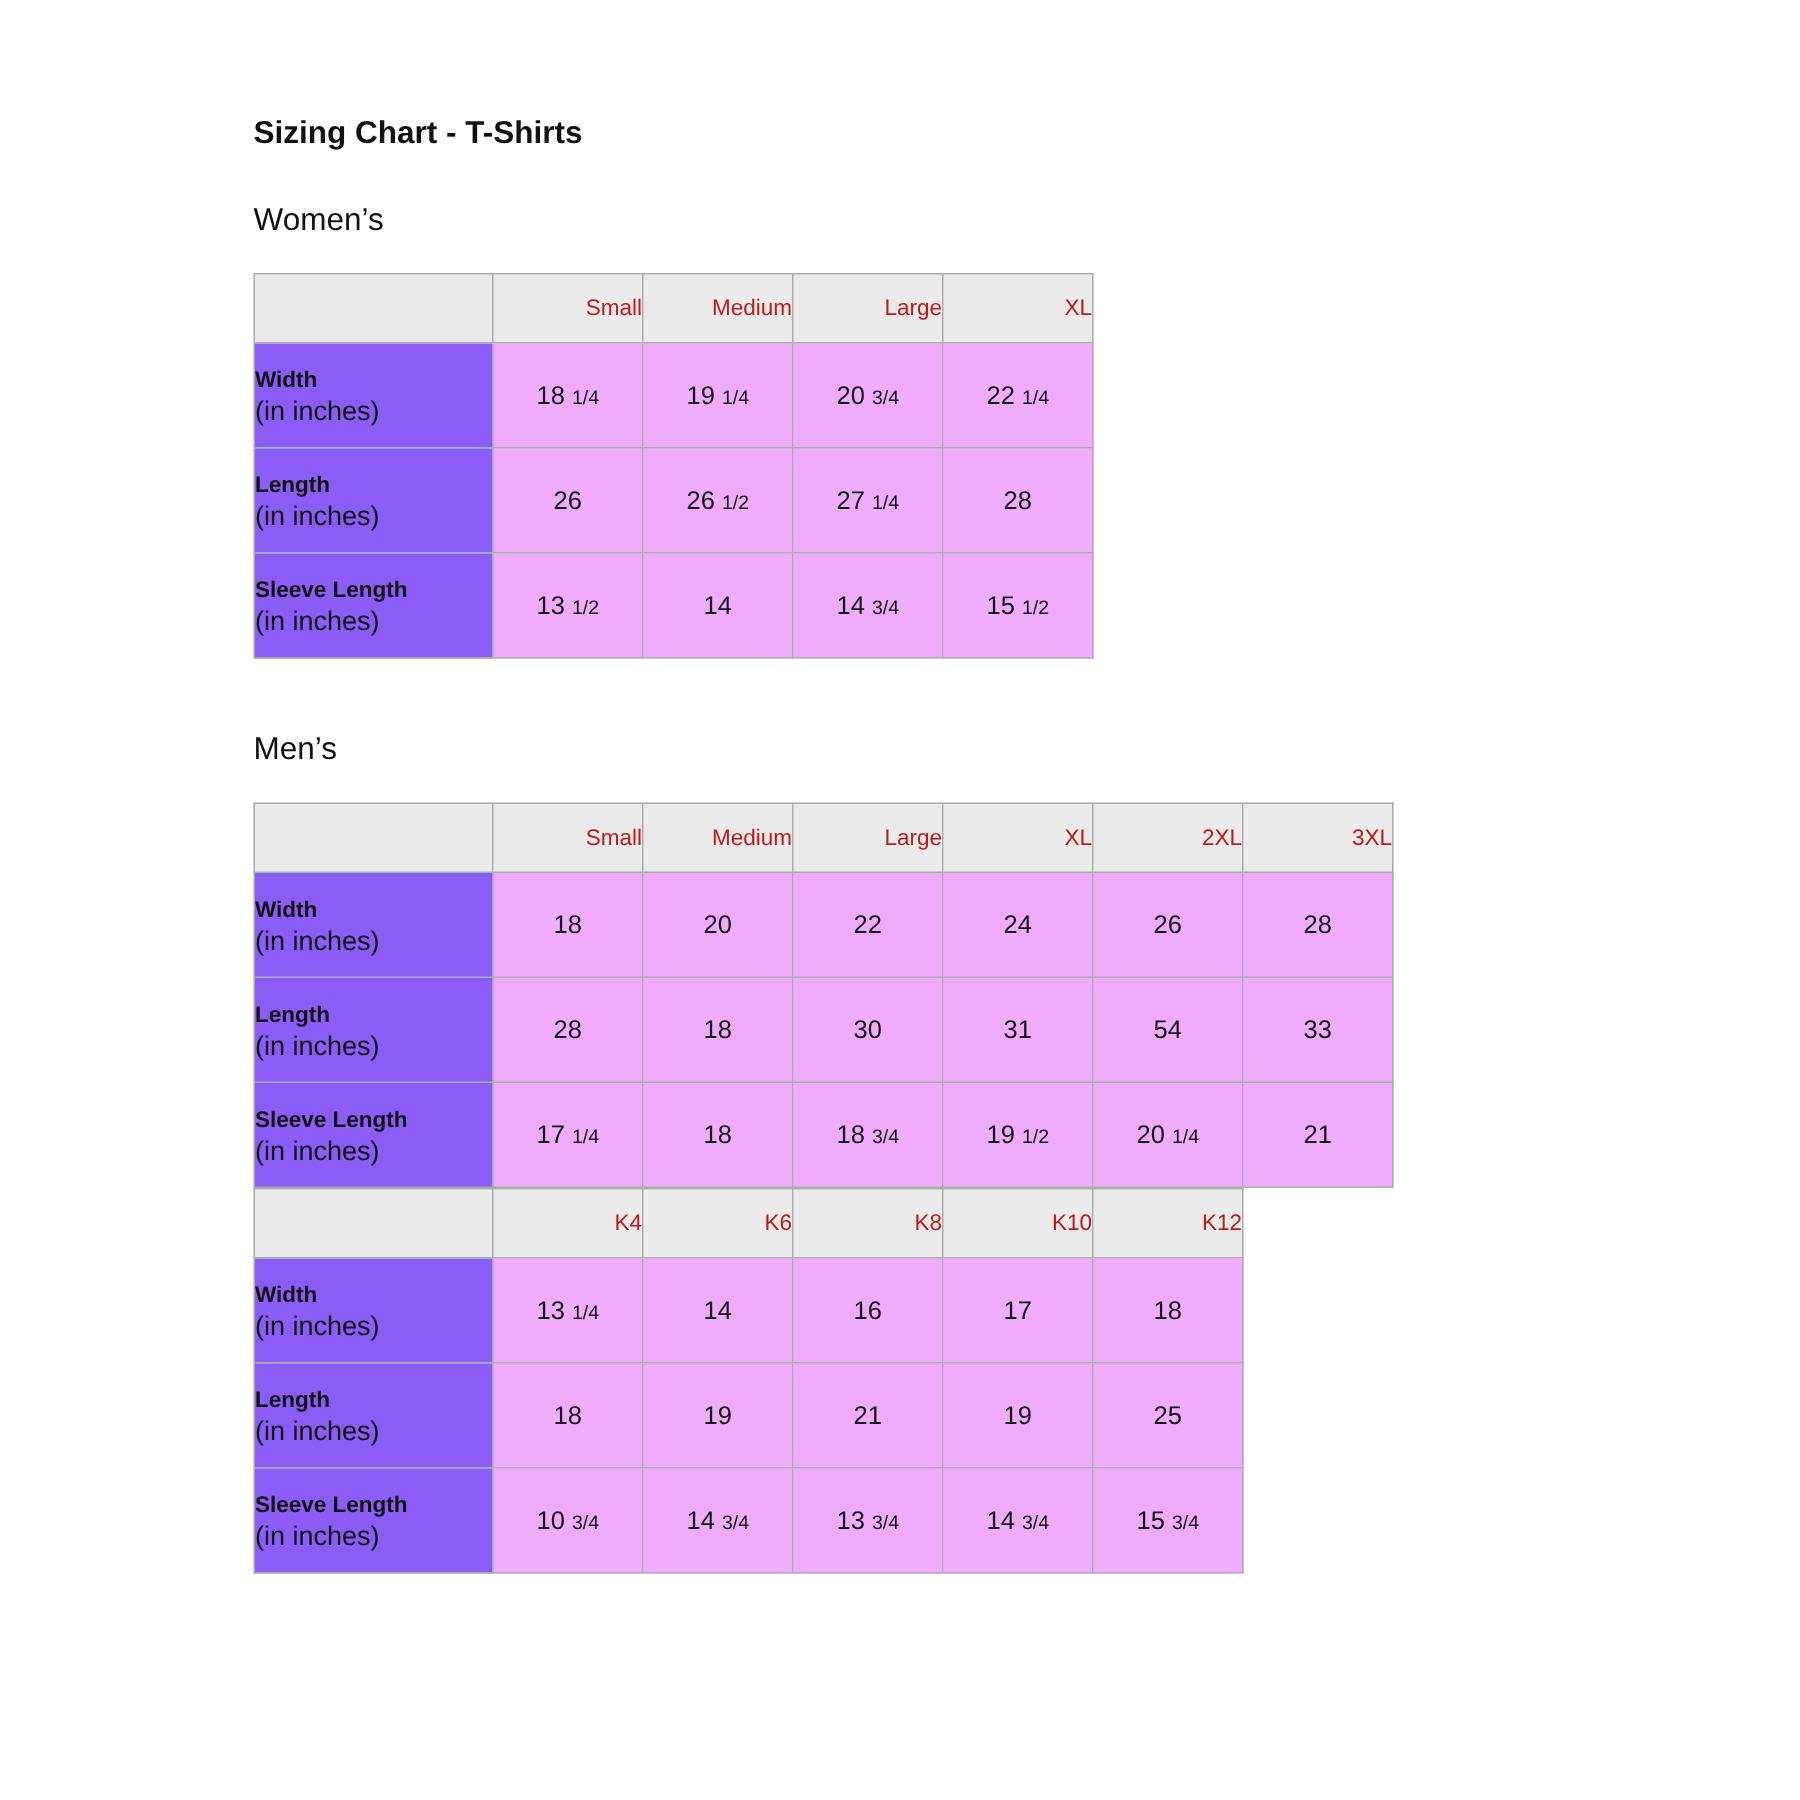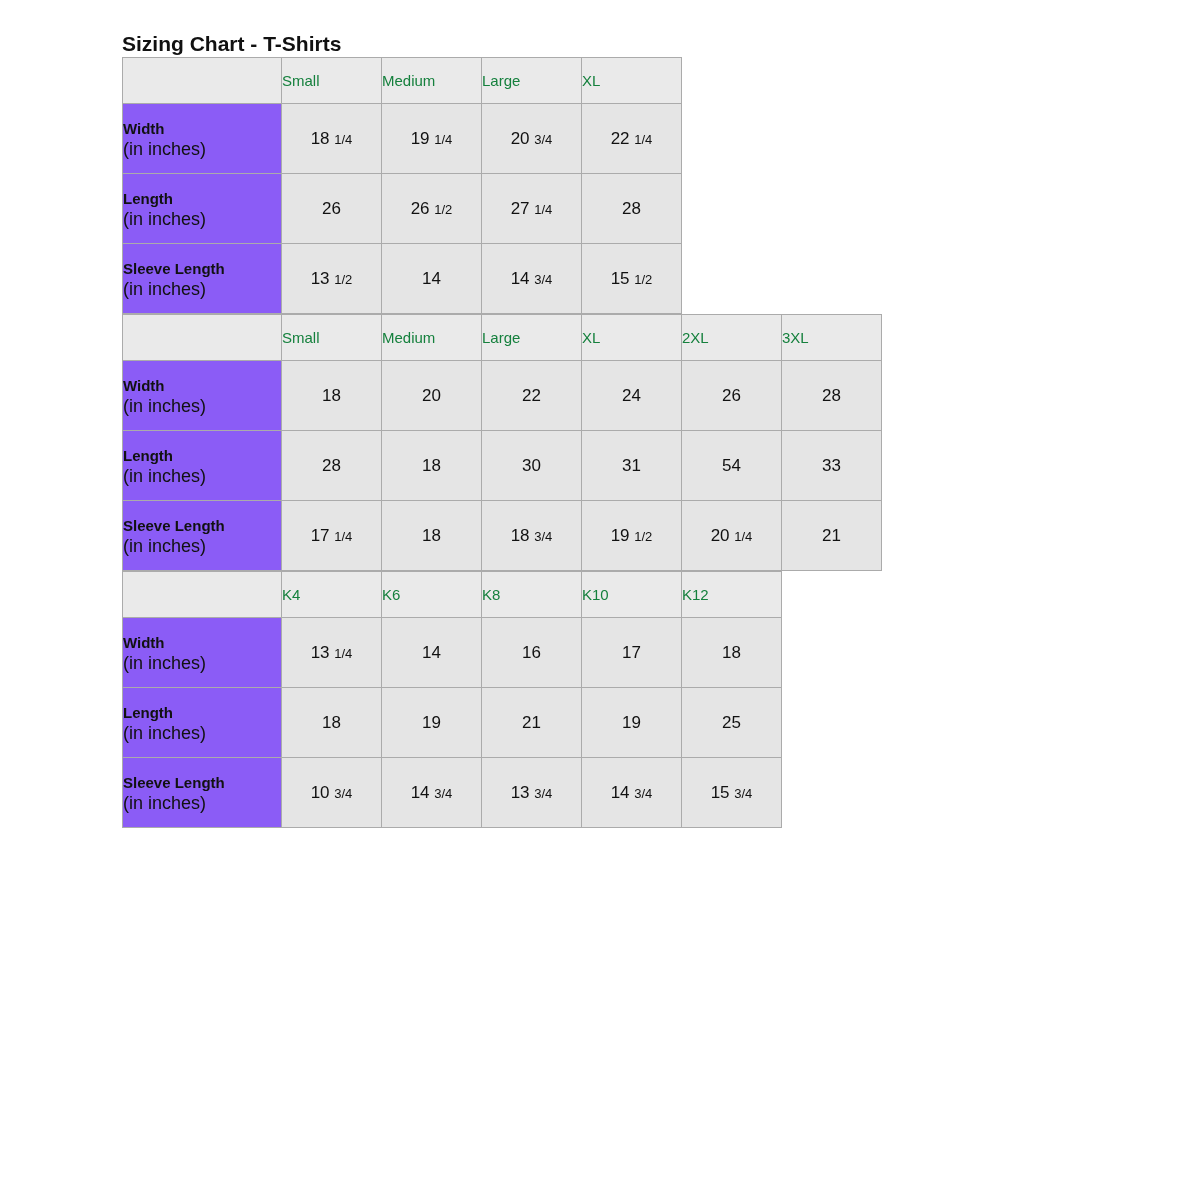--- a/index.html
+++ b/index.html
@@ -6,21 +6,22 @@
   html, body {
     margin: 0;
     padding: 0;
     background: #ffffff;
     width: 1200px;
     height: 1200px;
     font-family: "Liberation Sans", "DejaVu Sans", sans-serif;
     color: #111111;
   }
   .page {
-    padding: 31px 40px 0 122px;
+    padding: 76px 40px 0 122px;
+    margin-left: 47px;
   }
   h1.page-title {
     font-size: 21px;
     line-height: 26px;
     font-weight: 700;
     margin: 0;
   }
   h2.section-heading {
     font-size: 21px;
     line-height: 26px;
@@ -40,23 +41,23 @@
     border: 1px solid #ababab;
     padding: 0;
   }
   table.sizing-table thead tr { height: 46px; }
   table.sizing-table tbody tr { height: 70px; }
   th.corner-cell { background: #eaeaea; }
   th.col-header {
     background: #eaeaea;
     font-weight: 400;
     font-size: 15px;
-    text-align: left;
+    text-align: right;
     vertical-align: middle;
-    color: #15803d;
+    color: #b91c1c;
   }
   td.label-cell {
     background: #8b5cf6;
     text-align: left;
     vertical-align: middle;
     padding-left: 15px;
   }
   .row-label {
     display: block;
     font-weight: 700;
@@ -64,35 +65,36 @@
     line-height: 19px;
   }
   .row-sublabel {
     display: block;
     font-weight: 400;
     font-size: 18px;
     line-height: 18px;
     margin-top: 2px;
   }
   td.value-cell {
-    background: #e5e5e5;
+    background: #f0abfc;
     text-align: center;
     vertical-align: middle;
     font-size: 17px;
   }
   td.value-cell .frac {
     font-size: 13px;
   }
 </style>
 </head>
 <body>
 
 <div class="page">
   <h1 class="page-title">Sizing Chart - T-Shirts</h1>
 
+  <h2 class="section-heading first">Women’s</h2>
   <table class="sizing-table">
       <colgroup>
         <col style="width: 159px;">
         <col style="width: 100px;">
         <col style="width: 100px;">
         <col style="width: 100px;">
         <col style="width: 100px;">
       </colgroup>
       <thead>
         <tr>
@@ -130,20 +132,21 @@
             <span class="row-sublabel">(in inches)</span>
           </td>
           <td class="value-cell"><span>13 </span><span class="frac">1/2</span></td>
           <td class="value-cell"><span>14</span></td>
           <td class="value-cell"><span>14 </span><span class="frac">3/4</span></td>
           <td class="value-cell"><span>15 </span><span class="frac">1/2</span></td>
         </tr>
       </tbody>
     </table>
 
+  <h2 class="section-heading">Men’s</h2>
   <table class="sizing-table">
       <colgroup>
         <col style="width: 159px;">
         <col style="width: 100px;">
         <col style="width: 100px;">
         <col style="width: 100px;">
         <col style="width: 100px;">
         <col style="width: 100px;">
         <col style="width: 100px;">
       </colgroup>

